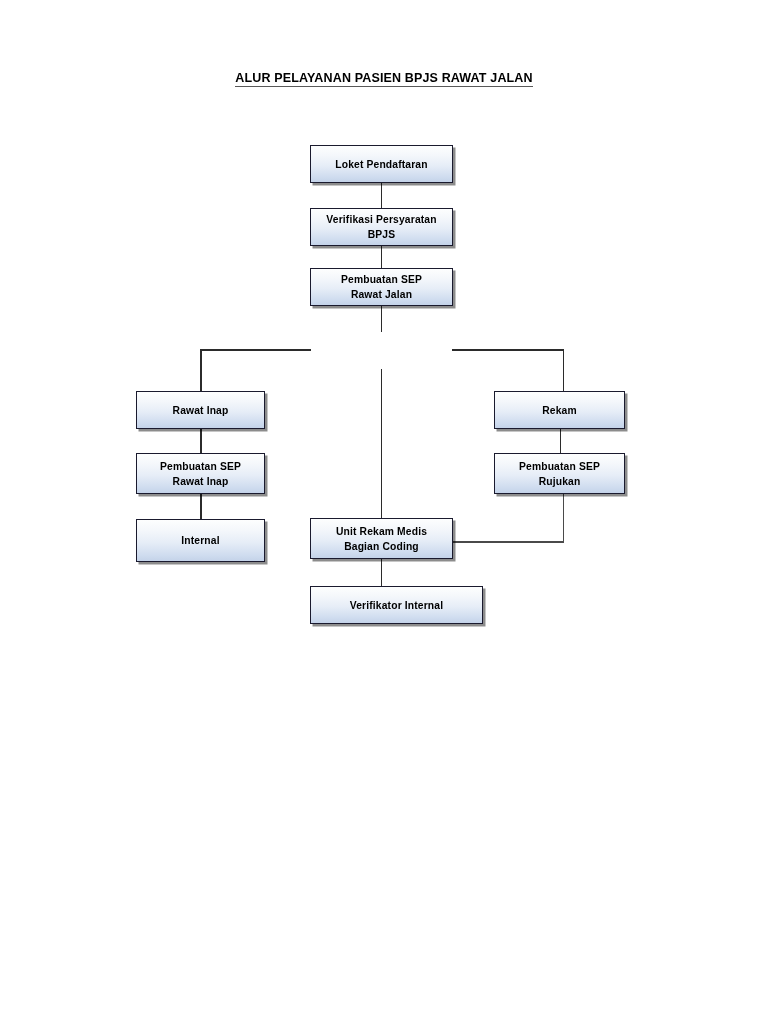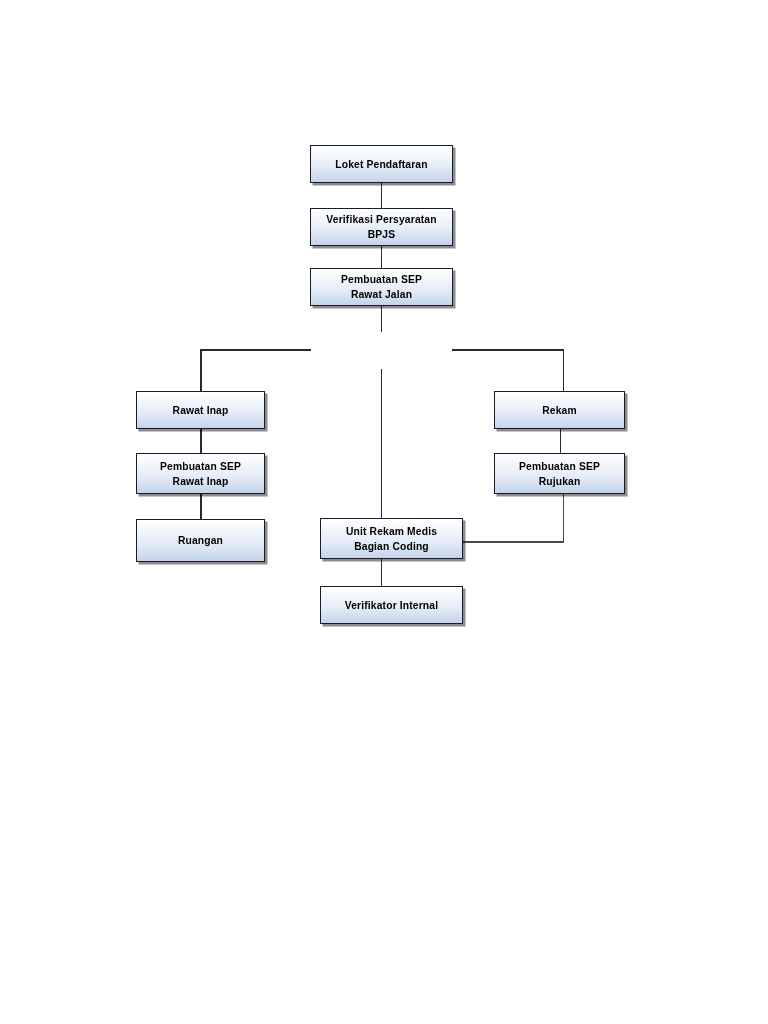--- a/index.html
+++ b/index.html
@@ -66,20 +66,21 @@
   }
   .ln.v { width: 1.7px; }
   .ln.h { height: 1.7px; }
   .ln.thin { background: #4a4a4a; }
 </style>
 </head>
 <body>
 
 <div id="canvas">
 
+  <div class="title"><span>ALUR PELAYANAN PASIEN BPJS RAWAT JALAN</span></div>
 
   <div class="ln v" style="left:380.5px; top:183px; height:26px;"></div>
 
   <div class="ln v" style="left:380.5px; top:246px; height:23px;"></div>
 
   <div class="ln v" style="left:380.5px; top:306px; height:26px;"></div>
 
   <div class="ln h" style="left:200px; top:349px; width:111px;"></div>
   <div class="ln v" style="left:200px; top:349px; height:43px;"></div>
 
@@ -126,25 +127,25 @@
     <span class="lbl">Pembuatan SEP
 Rawat Inap</span>
   </div>
 
   <div class="box" style="left:494px; top:453px; width:131px; height:41px;">
     <span class="lbl">Pembuatan SEP
 Rujukan</span>
   </div>
 
   <div class="box" style="left:136px; top:519px; width:129px; height:43px;">
-    <span class="lbl">Ruangan</span>
+    <span class="lbl">Internal</span>
   </div>
 
-  <div class="box" style="left:320px; top:518px; width:143px; height:41px;">
+  <div class="box" style="left:310px; top:518px; width:143px; height:41px;">
     <span class="lbl">Unit Rekam Medis
 Bagian Coding</span>
   </div>
 
-  <div class="box" style="left:310px; top:586px; width:143px; height:38px;margin-left:10px;">
+  <div class="box" style="left:310px; top:586px; width:173px; height:38px;">
     <span class="lbl">Verifikator Internal</span>
   </div>
 
 </div>
 
 </body></html>

